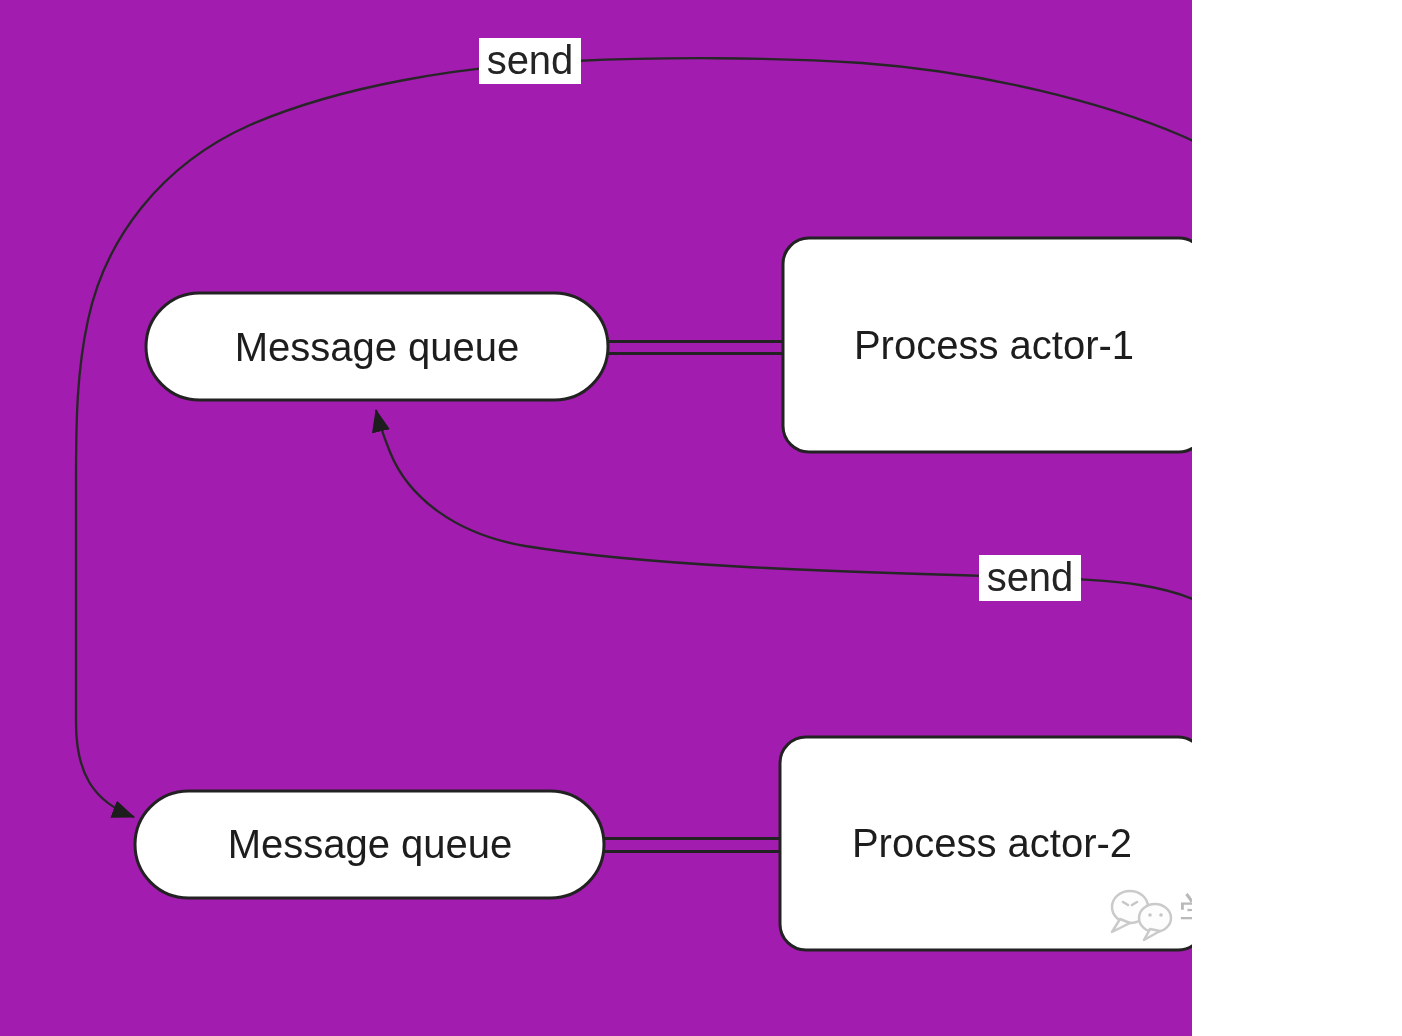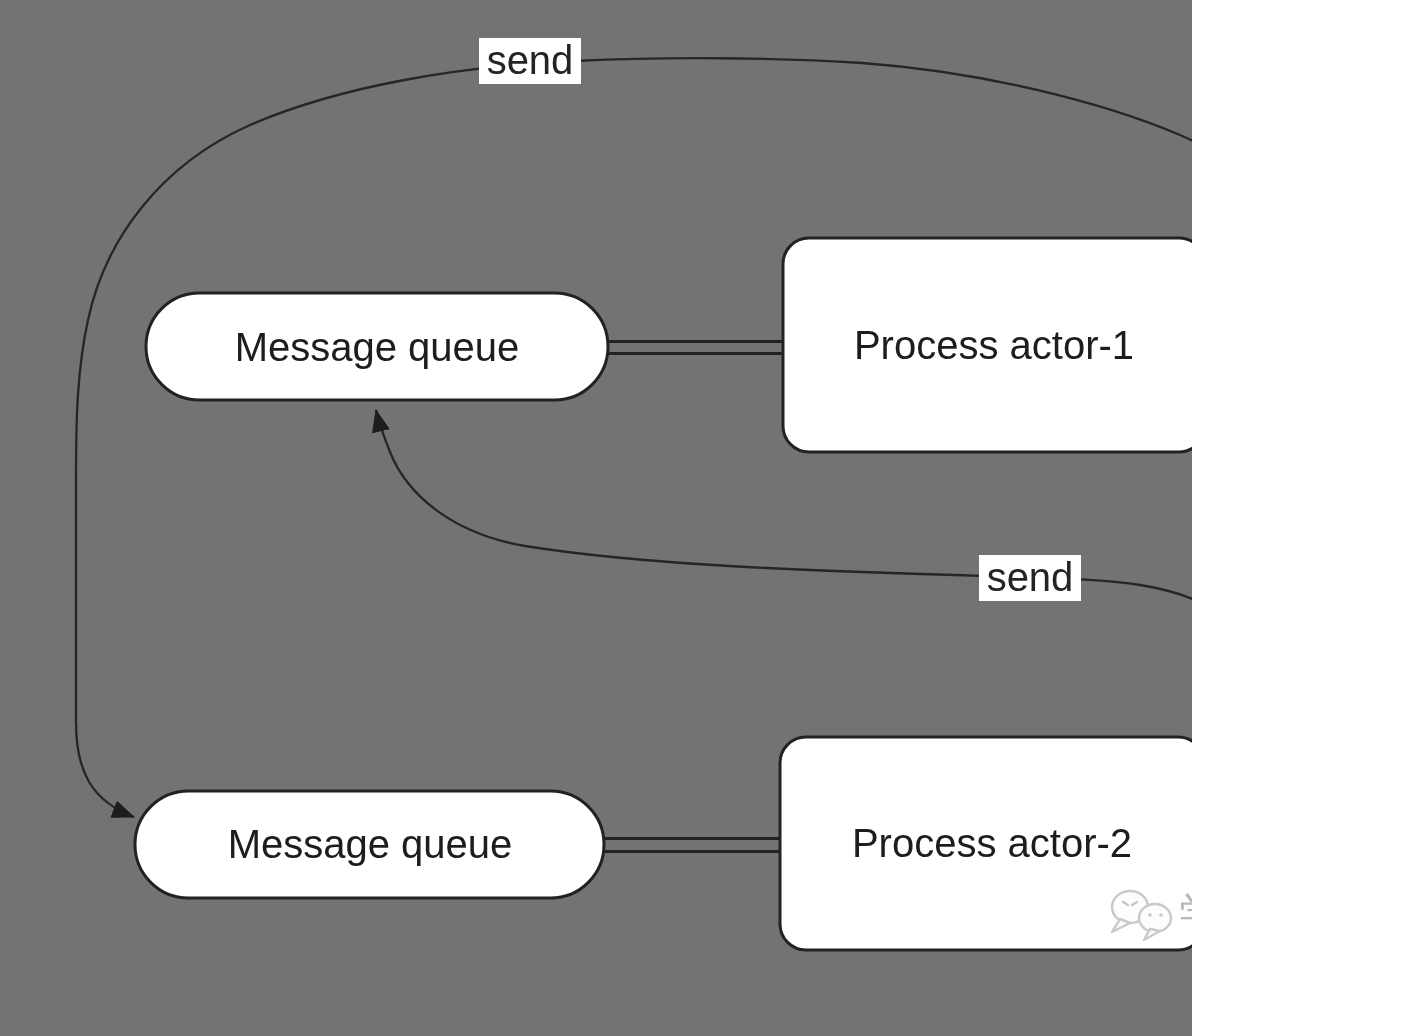--- a/index.html
+++ b/index.html
@@ -1,19 +1,19 @@
 <!DOCTYPE html>
 <html><head>
 <meta charset="utf-8">
 <style>
   html,body{margin:0;padding:0;background:#ffffff;}
   .stage{
     position:relative;
     width:1192px;height:1036px;
-    background:#737373;
+    background:#a21caf;
     overflow:hidden;
     font-family:"Liberation Sans", sans-serif;
   }
   svg{display:block;}
   .node-shape{fill:#ffffff;stroke:#222222;stroke-width:3;}
   .node-label{
     font-family:"Liberation Sans", sans-serif;
     font-size:40px;fill:#1d1d1d;
     text-anchor:middle;dominant-baseline:middle;
   }

